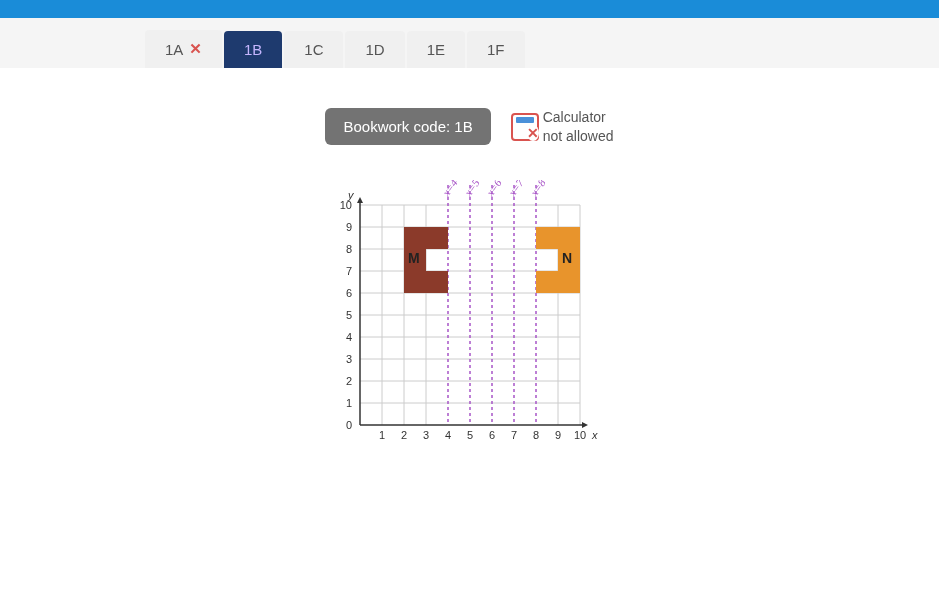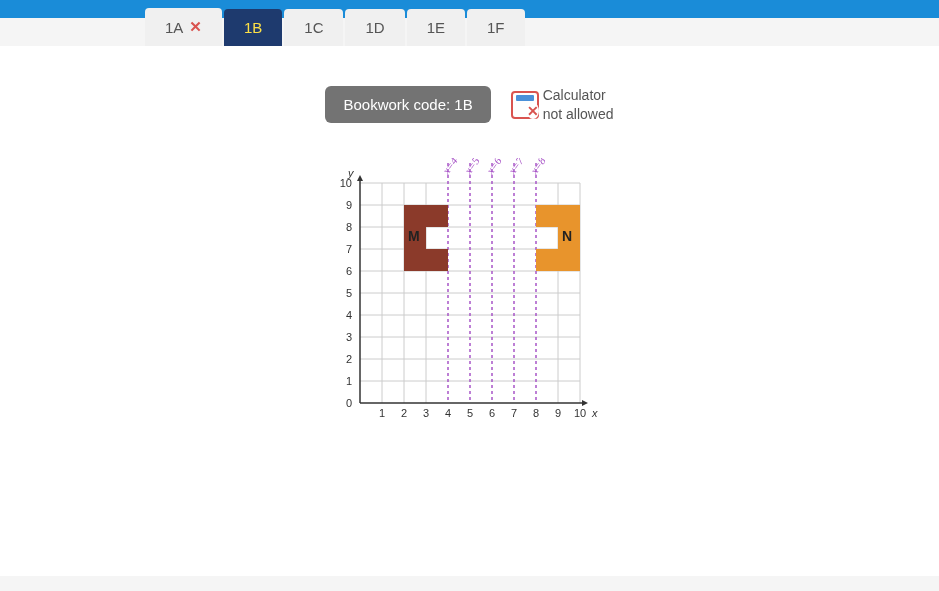--- a/index.html
+++ b/index.html
@@ -6,39 +6,39 @@
     body {
       font-family: Arial, sans-serif;
       background: linear-gradient(to bottom, #1a8cd8 0%, #1a8cd8 3%, #f5f5f5 3%, #f5f5f5 100%);
       width: 939px;
       height: 591px;
       overflow: hidden;
     }
     .tabs-container {
       display: flex;
       margin-left: 145px;
-      padding-top: 8px;
+      padding-top: 30px;
       gap: 2px;
       align-items: center;
     }
     .tab {
       padding: 10px 20px;
       background: #f0f0f0;
       color: #555;
       font-size: 15px;
       font-weight: 500;
       cursor: pointer;
       border-radius: 4px 4px 0 0;
       display: flex;
       align-items: center;
       gap: 6px;
     }
     .tab.active {
       background: #1e3a6e;
-      color: #fde047;
+      color: #c4b5fd;
     }
     .tab.summary {
       background: transparent;
       color: #1a8cd8;
     }
     .close-x { color: #d9534f; font-weight: bold; }
     .content-area {
       background: white;
       margin: 0;
       padding-top: 40px;

